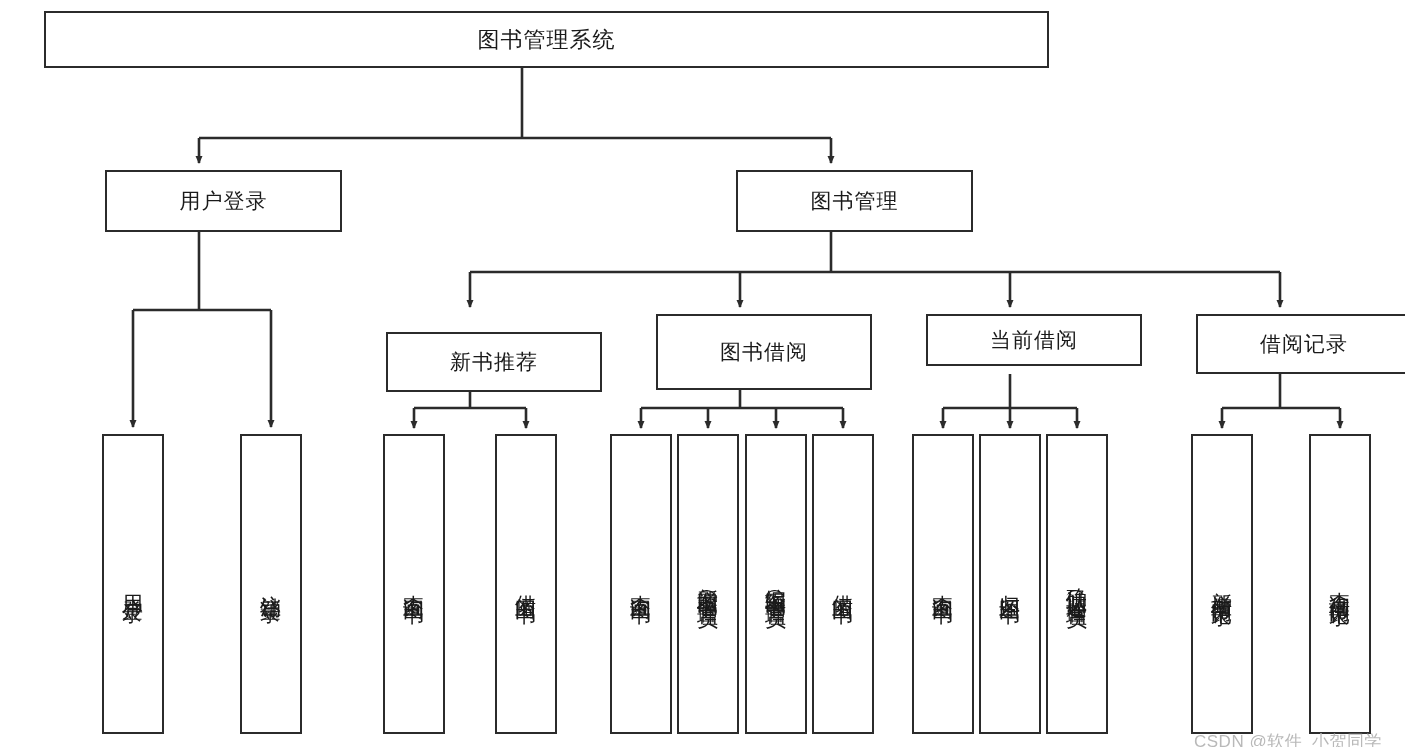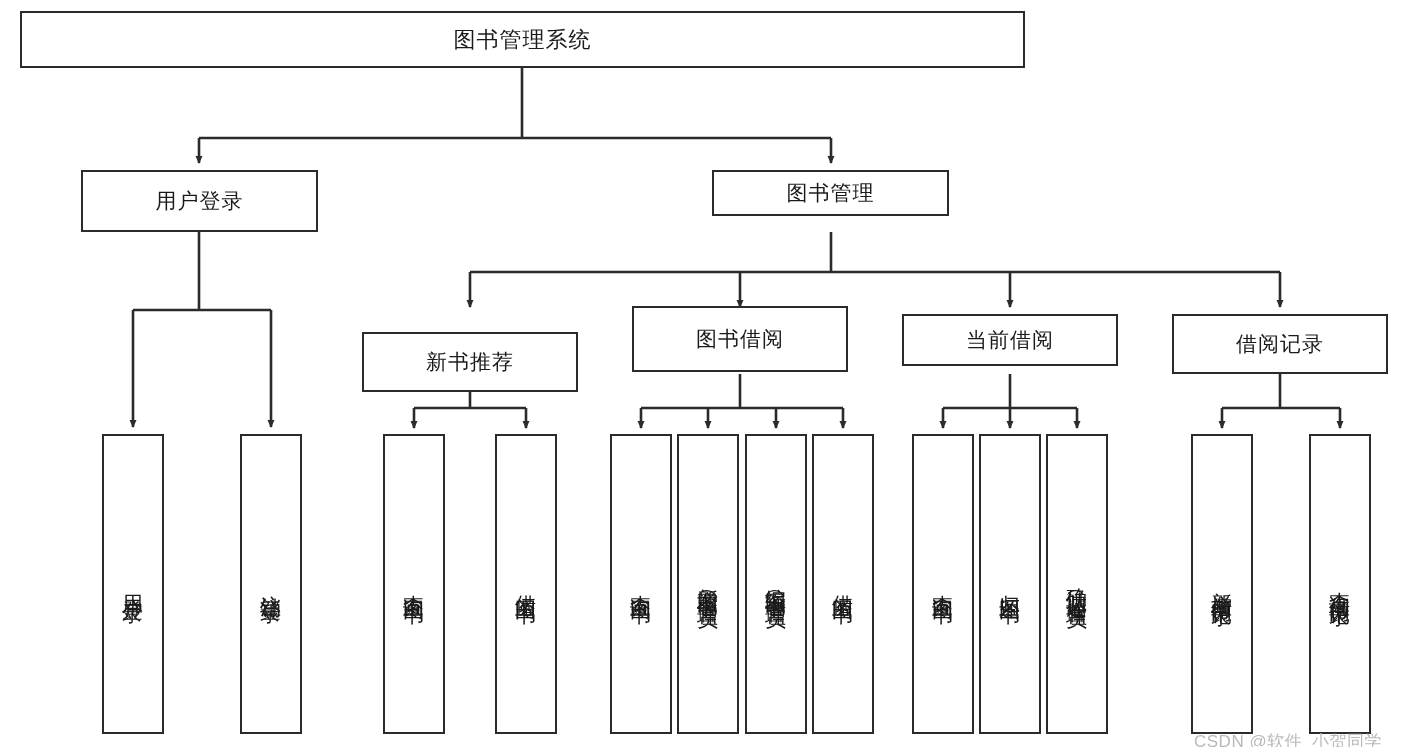--- a/index.html
+++ b/index.html
@@ -31,20 +31,21 @@
     background: #ffffff;
     border: 2px solid #2b2b2b;
     display: flex;
     align-items: center;
     justify-content: center;
     color: #1a1a1a;
   }
   .node.horiz {
     font-size: 21px;
     letter-spacing: 1px;
+    margin-left: 24px;
   }
   .node.vert {
     writing-mode: vertical-rl;
     text-orientation: upright;
     font-size: 21px;
     letter-spacing: 3px;
     line-height: 1;
     padding: 6px 0;
   }
   .node.vert .lbl {
@@ -120,29 +121,29 @@
   </svg>
 
   <div class="node horiz root" style="left:20px; top:11px; width:1005px; height:57px;">
     <span class="lbl">图书管理系统</span>
   </div>
 
   <div class="node horiz" style="left:81px; top:170px; width:237px; height:62px;">
     <span class="lbl">用户登录</span>
   </div>
 
-  <div class="node horiz" style="left:712px; top:170px; width:237px; height:46px;justify-content:center;">
+  <div class="node horiz" style="left:712px; top:170px; width:237px; height:62px;justify-content:center;">
     <span class="lbl">图书管理</span>
   </div>
 
   <div class="node horiz" style="left:362px; top:332px; width:216px; height:60px;">
     <span class="lbl">新书推荐</span>
   </div>
 
-  <div class="node horiz" style="left:632px; top:306px; width:216px; height:66px;">
+  <div class="node horiz" style="left:632px; top:314px; width:216px; height:76px;">
     <span class="lbl">图书借阅</span>
   </div>
 
   <div class="node horiz" style="left:902px; top:314px; width:216px; height:52px;">
     <span class="lbl">当前借阅</span>
   </div>
 
   <div class="node horiz" style="left:1172px; top:314px; width:216px; height:60px;">
     <span class="lbl">借阅记录</span>
   </div>

